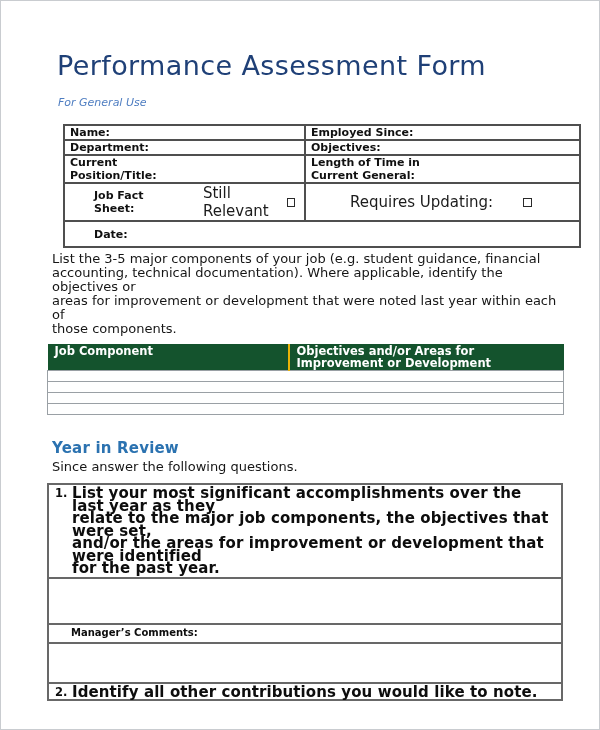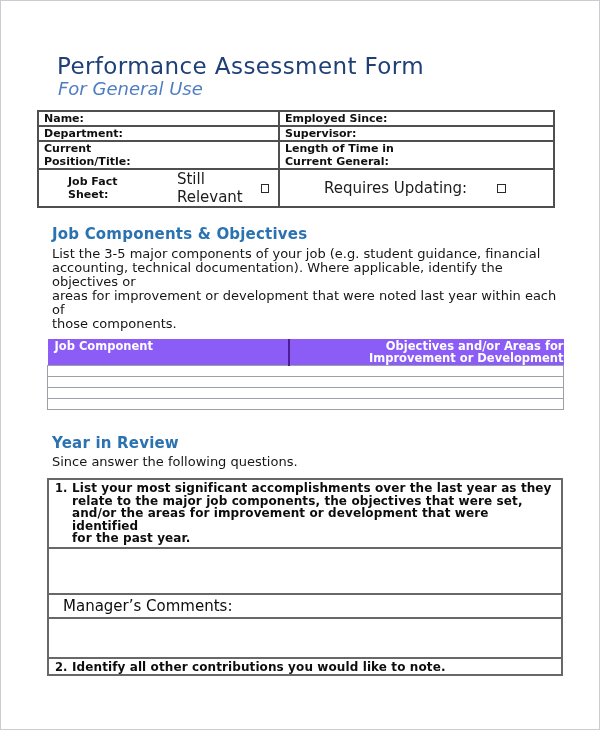--- a/index.html
+++ b/index.html
@@ -10,38 +10,38 @@
     height: 730px;
     background: #ffffff;
     border: 1px solid #c9ccd0;
     font-family: "DejaVu Sans", "Liberation Sans", sans-serif;
     color: #111;
     overflow: hidden;
   }
   
   .doc-title {
     margin: 50px 8px 0 56px;
-    font-size: 23px;
+    font-size: 27px;
     line-height: 30px;
     font-weight: 500;
     letter-spacing: 0.4px;
     color: #1F4077;
   }
   .doc-subtitle {
-    margin: 0 0 0 57px;
-    font-size: 18px;
+    margin: 14px 0 0 57px;
+    font-size: 11px;
     line-height: 15px;
     font-style: italic;
     font-weight: 500;
     color: #4E7DC1;
   }
   
   table { border-collapse: collapse; table-layout: fixed; }
   .info-table {
-    margin: 14px 0 0 36px;
+    margin: 14px 0 0 62px;
     width: 516px;
   }
   .info-table td {
     border: 2px solid #4f4f4f;
     font-size: 11px;
     font-weight: bold;
     padding: 0 0 0 5px;
     vertical-align: middle;
     color: #101010;
   }
@@ -81,32 +81,32 @@
     white-space: pre-line;
     color: #161616;
   }
   .intro-text { margin-top: 3px; }
   
   .jc-table {
     margin: 8px 0 0 46px;
     width: 516px;
   }
   .jc-table th {
-    background: #8b5cf6;
+    background: #14532d;
     color: #ffffff;
     font-size: 11.5px;
     font-weight: bold;
     text-align: left;
     vertical-align: top;
     padding: 1px 0 1px 7px;
     line-height: 12px;
     white-space: pre-line;
   }
   .jc-table th.col-left  { width: 241px; }
-  .jc-table th.col-right { width: 275px; border-left: 2px solid #4c1d95; text-align: right; }
+  .jc-table th.col-right { width: 275px; border-left: 2px solid #eab308; }
   .jc-table td.blank-row {
     height: 11px;
     border: 1.5px solid #9aa0a5;
     background: #fff;
   }
   
   .qa-table {
     margin: 9px 0 0 46px;
     width: 516px;
   }
@@ -118,55 +118,55 @@
   .q-cell { padding: 2px 4px 2px 6px; }
   .q-row { display: flex; }
   .q-num {
     flex: 0 0 17px;
     font-size: 11.5px;
     font-weight: bold;
     line-height: 12.5px;
     color: #0d0d0d;
   }
   .q-text {
-    font-size: 12px;
+    font-size: 15px;
     font-weight: bold;
     line-height: 12.5px;
     white-space: pre-line;
     letter-spacing: 0.1px;
     color: #0d0d0d;
   }
   .answer-1 { height: 46px; }
   .answer-2 { height: 40px; }
   .mgr-cell {
     height: 19px;
-    padding: 2px 4px 2px 14px;
-    font-size: 15px;
-    font-weight: normal;
+    padding: 2px 4px 2px 22px;
+    font-size: 10px;
+    font-weight: bold;
     color: #0d0d0d;
   }
   .q2-cell { padding: 2px 4px 1px 6px; }
 </style>
 </head>
 <body>
 
 <div class="page">
 
   <div class="doc-title">Performance Assessment Form</div>
   <div class="doc-subtitle">For General Use</div>
 
   <table class="info-table">
     <tbody>
         <tr class="row-sm">
       <td class="col-left">Name:</td>
       <td class="col-right">Employed Since:</td>
     </tr>
     <tr class="row-sm">
       <td class="col-left">Department:</td>
-      <td class="col-right">Supervisor:</td>
+      <td class="col-right">Objectives:</td>
     </tr>
     <tr class="row-lg">
       <td class="col-left two-line">Current
 Position/Title:</td>
       <td class="col-right two-line">Length of Time in
 Current General:</td>
     </tr>
     <tr class="row-md">
       <td class="col-left">
         <div class="jfs-cell-left">
@@ -175,24 +175,26 @@
           <span class="checkbox cb-left"></span>
         </div>
       </td>
       <td class="col-right">
         <div class="jfs-cell-left">
           <span class="opt-label jfs-req">Requires Updating:</span>
           <span class="checkbox cb-right"></span>
         </div>
       </td>
     </tr>
+    <tr class="row-md">
+      <td colspan="2">Date:</td>
+    </tr>
   </tbody>
     </table>
 
-  <div class="section-heading">Job Components &amp; Objectives</div>
   <div class="body-text">List the 3-5 major components of your job (e.g. student guidance, financial
 accounting, technical documentation).  Where applicable, identify the objectives or
 areas for improvement or development that were noted last year within each of
 those components.</div>
 
   <table class="jc-table">
     <tbody>
         <tr>
       <th class="col-left">Job Component</th>
       <th class="col-right">Objectives and/or Areas for

